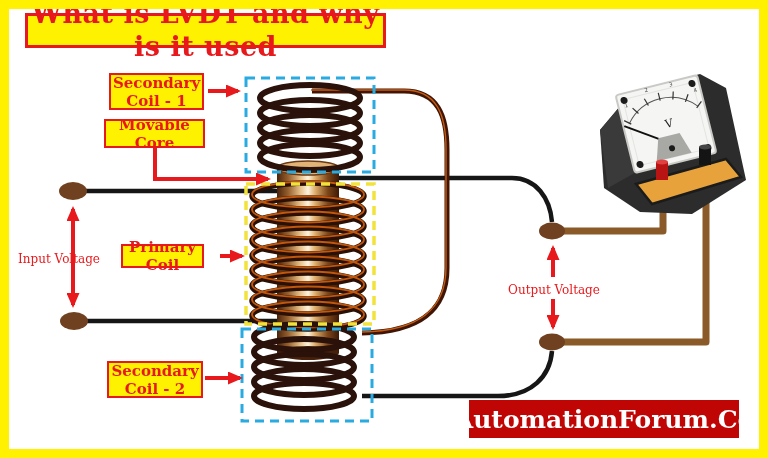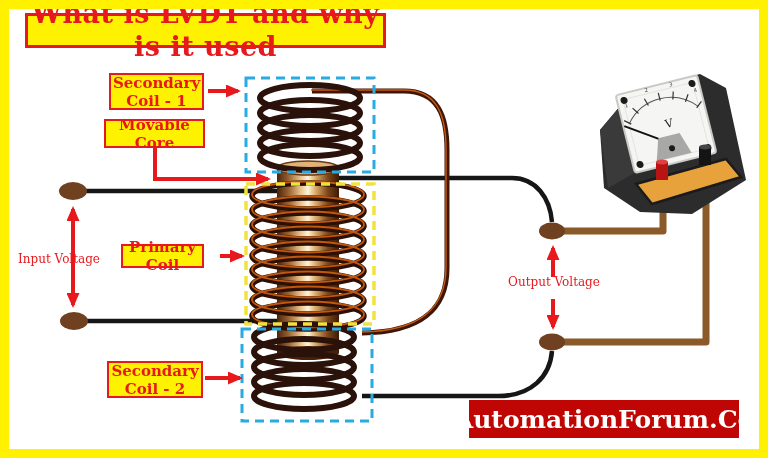--- a/index.html
+++ b/index.html
@@ -10,21 +10,21 @@
   .callout{position:absolute;z-index:20;background:#fff200;border:2.5px solid #e8191c;color:#e8191c;
            font-weight:bold;font-size:15px;line-height:1.2;display:flex;align-items:center;justify-content:center;
            text-align:center;white-space:pre-line;box-sizing:border-box;}
   #title-box{left:25px;top:13px;width:361px;height:35px;border-width:3px;font-size:27px;letter-spacing:.5px;}
   #label-sec1{left:109px;top:73px;width:95px;height:37px;}
   #label-movable{left:104px;top:119px;width:101px;height:29px;}
   #label-primary{left:121px;top:244px;width:83px;height:24px;}
   #label-sec2{left:107px;top:361px;width:96px;height:37px;}
   .volt-label{position:absolute;z-index:20;color:#e8191c;font-weight:normal;font-size:12px;text-align:center;}
   #input-voltage{left:8px;top:252px;width:102px;}
-  #output-voltage{left:502px;top:275px;width:104px;}
+  #output-voltage{left:502px;top:283px;width:104px;}
   #logo{position:absolute;z-index:20;left:469px;top:400px;width:270px;height:38px;background:#c00505;
         color:#ffffff;font-weight:bold;font-size:25px;display:flex;align-items:center;justify-content:center;}
 </style>
 </head>
 <body>
 
 <div id="stage">
 
   <svg id="diagram-svg" width="768" height="458" viewBox="0 0 768 458">
     <defs>

